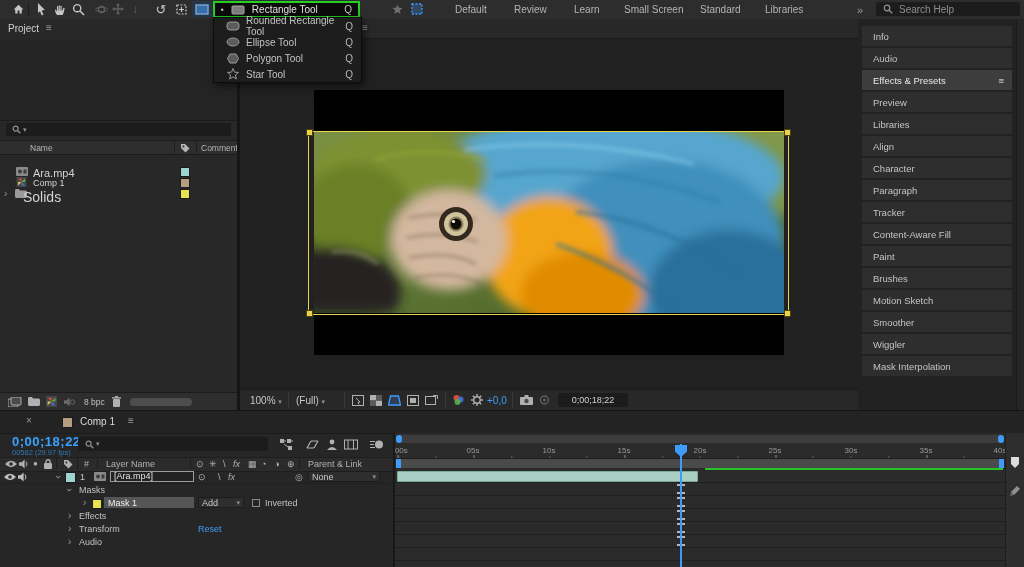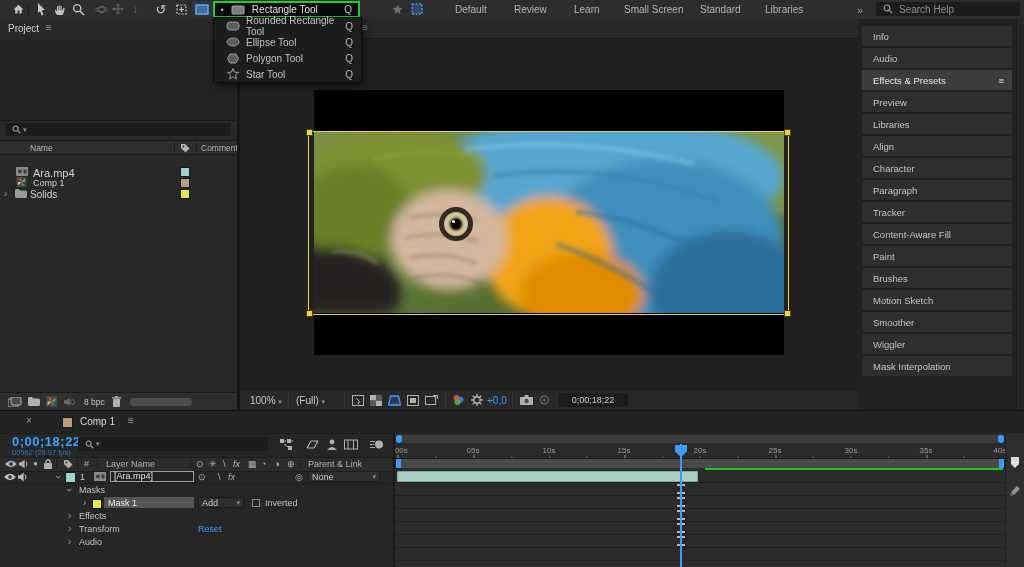--- a/index.html
+++ b/index.html
@@ -269,21 +269,21 @@
       <span class="abs" style="left:33px;top:1px;font-size:9px;color:#d2d2d2">Comp 1</span>
       <span class="swatch" style="left:180px;top:1px;background:#b59e80"></span>
     </div>
     <div class="prj-row" style="top:169px">
       <span class="abs chev" style="left:4px;top:1px">›</span>
       <span class="abs ic" style="left:15px;top:1px">
           <svg width="12" height="9" viewBox="0 0 12 9">
             <path d="M0 1.5 C0 .7 .7 0 1.5 0 H4 l1 1.5 h5.5 c.8 0 1.5 .7 1.5 1.5 V7.5 C12 8.3 11.3 9 10.5 9 H1.5 C.7 9 0 8.3 0 7.5 Z" fill="#9a9a9a"></path>
           </svg>
         </span>
-      <span class="abs" style="left:30px;top:1px;font-size:10px;color:#d2d2d2">Solids</span>
+      <span class="abs" style="left:23px;top:1px;font-size:14px;color:#d2d2d2">Solids</span>
       <span class="swatch" style="left:180px;top:1px;background:#e7e44f"></span>
     </div>
 
     <div class="abs" style="left:0;top:373px;width:237px;height:18px;background:#2e2e2e;border-top:1px solid #1b1b1b">
       <span class="abs ic" style="left:8px;top:4px">
           <svg width="14" height="10" viewBox="0 0 14 10">
             <rect x="0" y="2" width="10" height="8" rx="1" fill="none" stroke="#b0b0b0"></rect>
             <rect x="3" y="0" width="10" height="8" rx="1" fill="#4a4a4a" stroke="#b0b0b0"></rect>
           </svg>
         </span>

